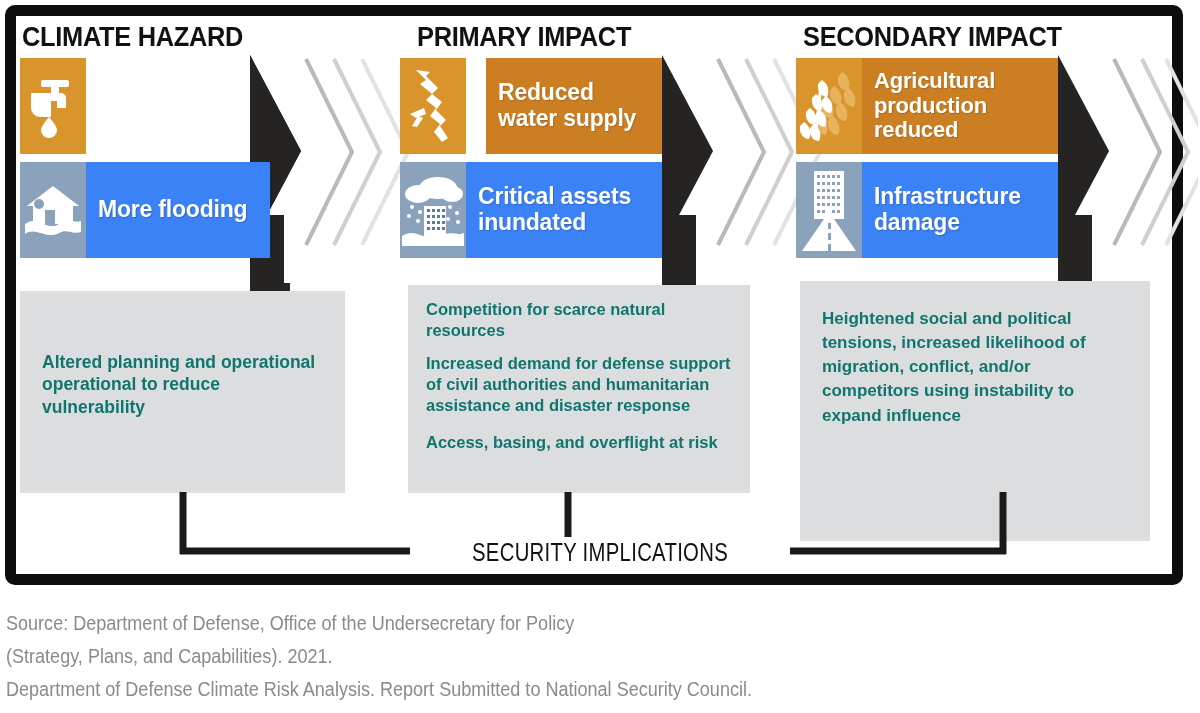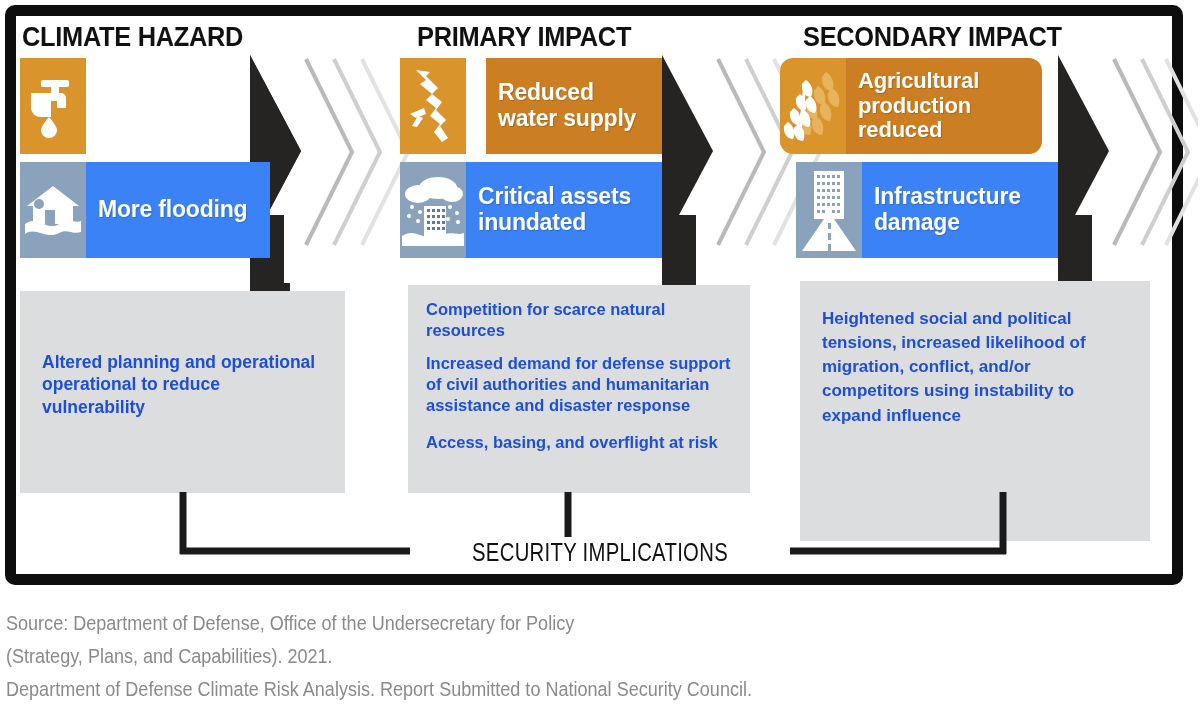--- a/index.html
+++ b/index.html
@@ -59,21 +59,21 @@
   }
   .bar.orange .iconpane{background:#d9952c;}
   .bar.orange .bartext{background:#cc7f22;}
   .bar.blue   .iconpane{background:#8ba2bd;}
   .bar.blue   .bartext{background:#3b82f6;}
 
   .chev-wrap{position:absolute;pointer-events:none;}
   .gray-box{
     position:absolute;
     background:#dcdddf;
-    color:#1d4ed8;
+    color:#0f766e;
     font-weight:bold;
     font-size:17.5px;
     line-height:1.28;
     box-sizing:border-box;
   }
   .gray-box p{margin:0 0 12px 0;}
   .gray-box p:last-child{margin-bottom:0;}
 
   .sec-label{
     position:absolute;
@@ -238,21 +238,21 @@
   </div>
 
   <div class="chev-wrap" style="left:1052px;top:55px;width:70px;height:290px;">
     <svg width="70" height="290" viewBox="0 0 70 290">
       <path d="M6 0 L57 96 L6 192 Z" fill="#262423"></path>
       <rect x="6" y="160" width="34" height="110" fill="#262423"></rect>
       <path d="M6 258 L40 258 L23 288 Z" fill="#262423"></path>
     </svg>
   </div>
 
-  <div class="bar orange" style="left:780px;top:58px;width:262px;height:96px;border-radius:13px;">
+  <div class="bar orange" style="left:796px;top:58px;width:262px;height:96px;">
     <div class="iconpane">
       <svg width="62" height="76" viewBox="0 0 62 76">
         <g fill="#e7b35c">
           <path d="M44 4 c7 4 9 12 6 19 c-7 0 -11 -7 -10 -14 z"></path>
           <path d="M50 20 c7 4 9 12 6 19 c-7 0 -11 -7 -10 -14 z"></path>
           <path d="M36 18 c7 4 9 12 6 19 c-7 0 -11 -7 -10 -14 z"></path>
           <path d="M42 34 c7 4 9 12 6 19 c-7 0 -11 -7 -10 -14 z"></path>
           <path d="M28 32 c7 4 9 12 6 19 c-7 0 -11 -7 -10 -14 z"></path>
           <path d="M34 48 c7 4 9 12 6 19 c-7 0 -11 -7 -10 -14 z"></path>
           <path d="M22 48 c7 4 9 12 6 19 c-7 0 -11 -7 -10 -14 z"></path>

